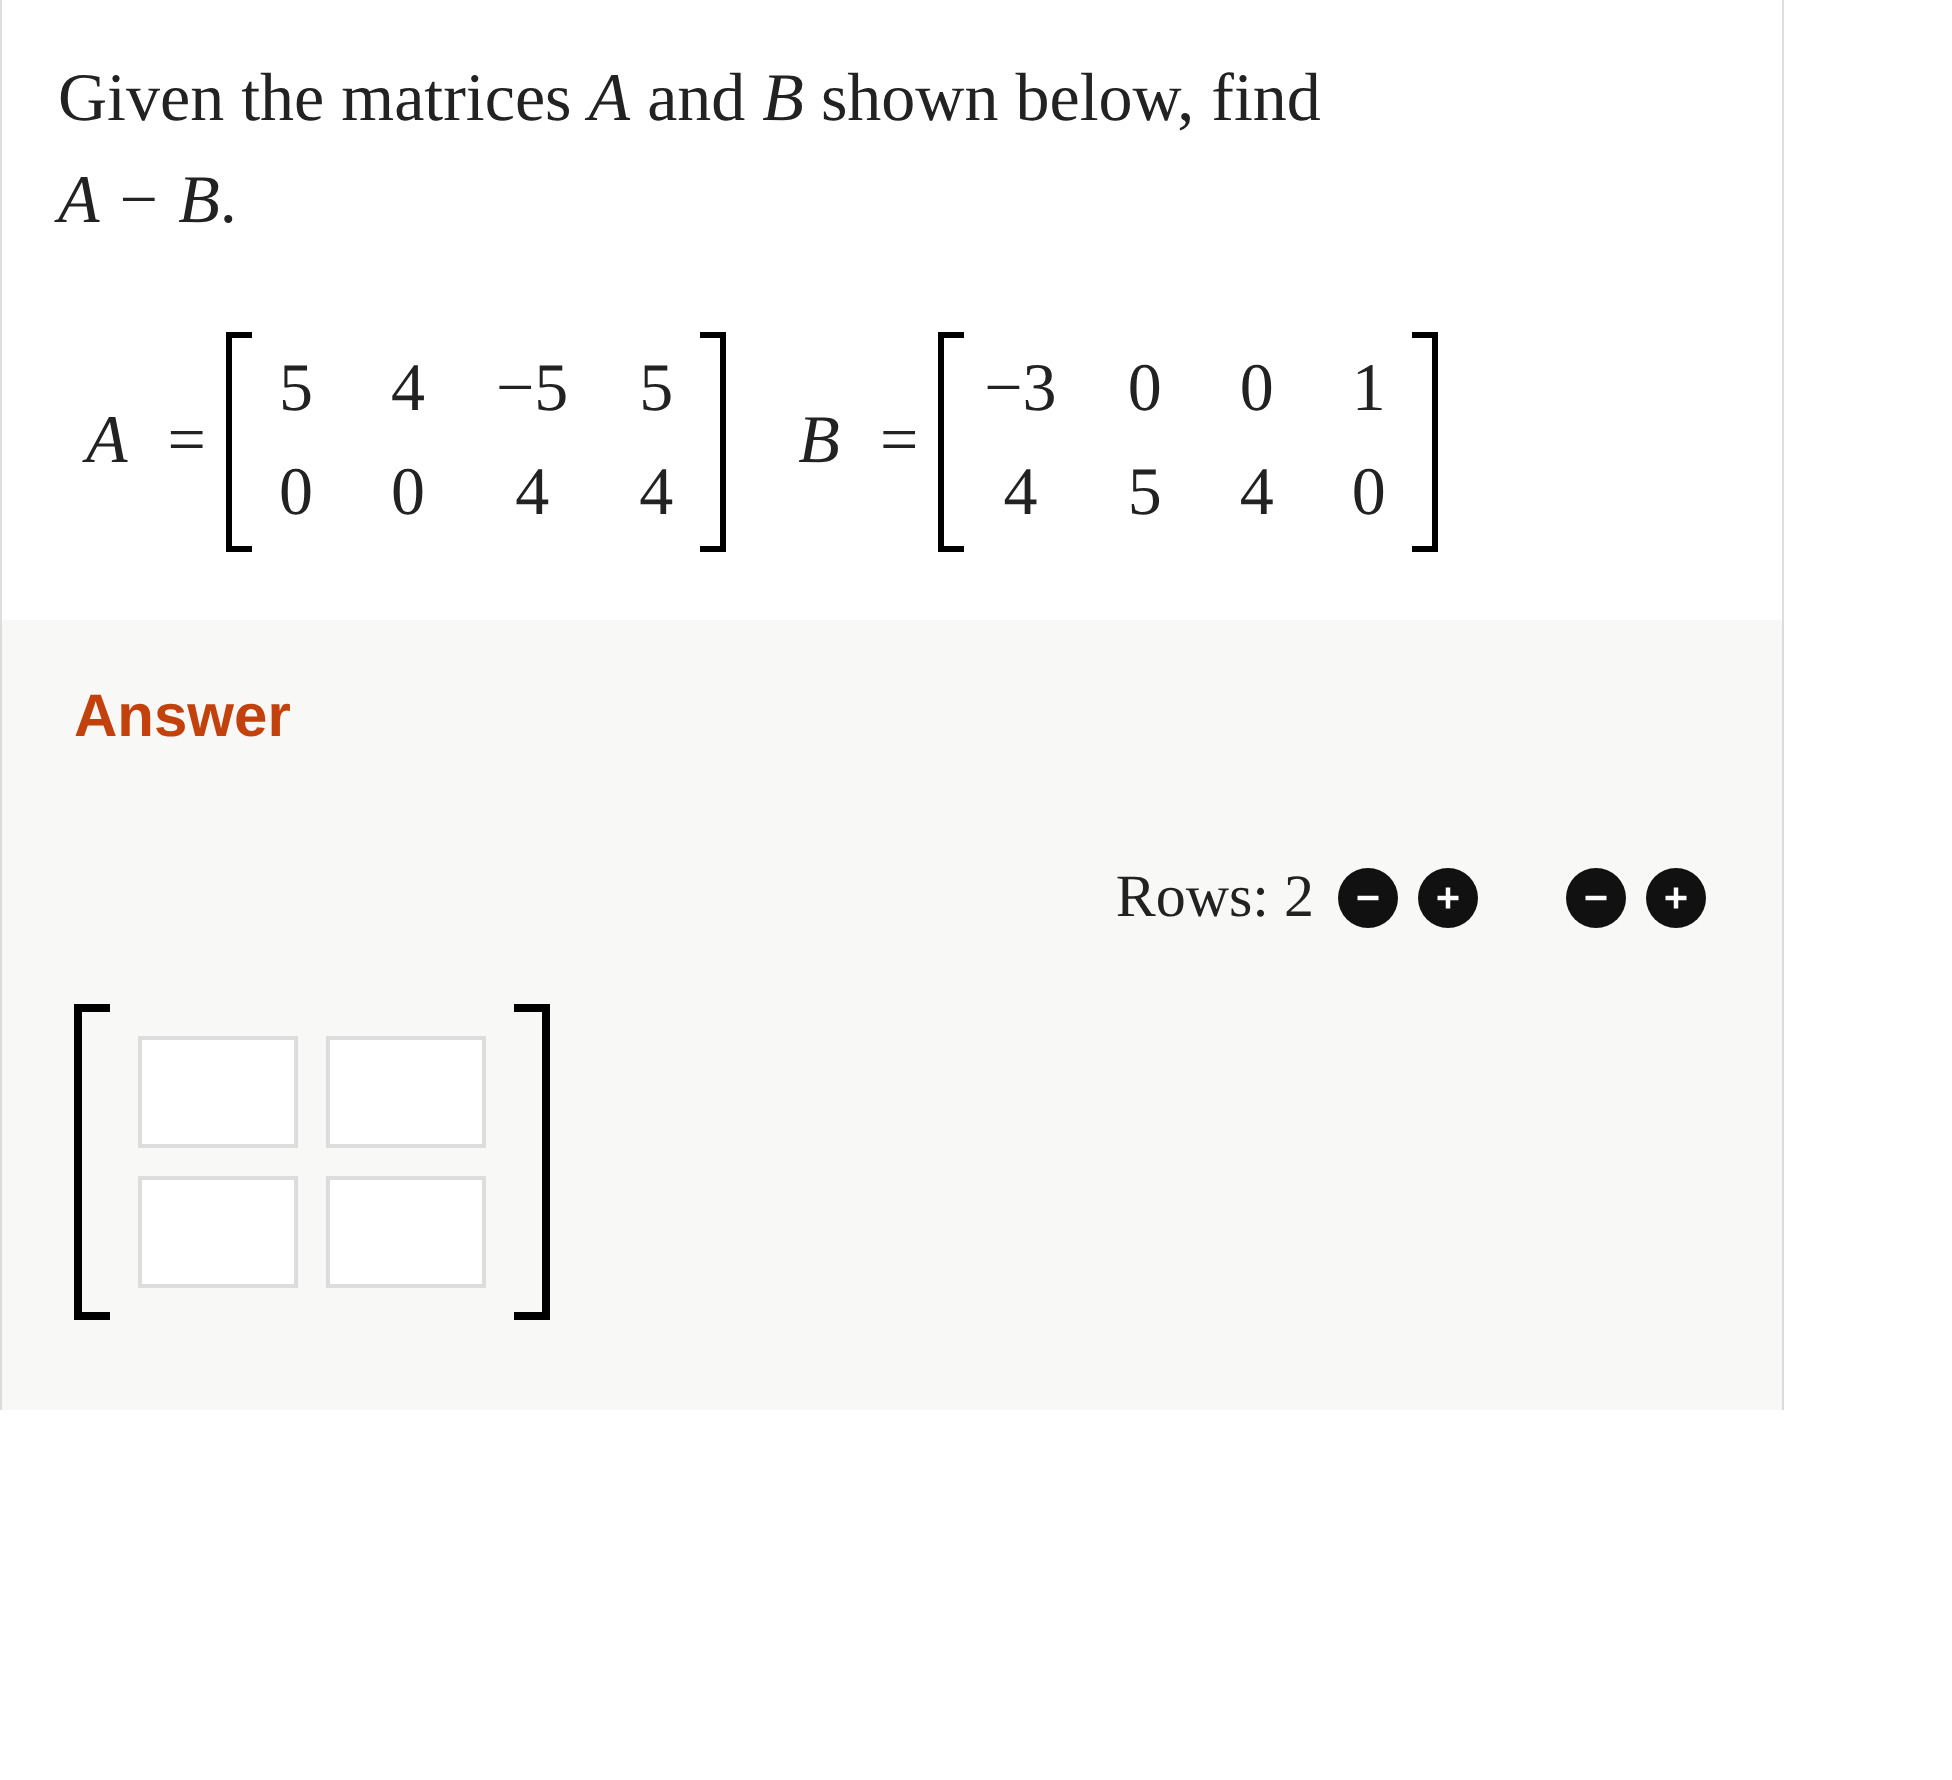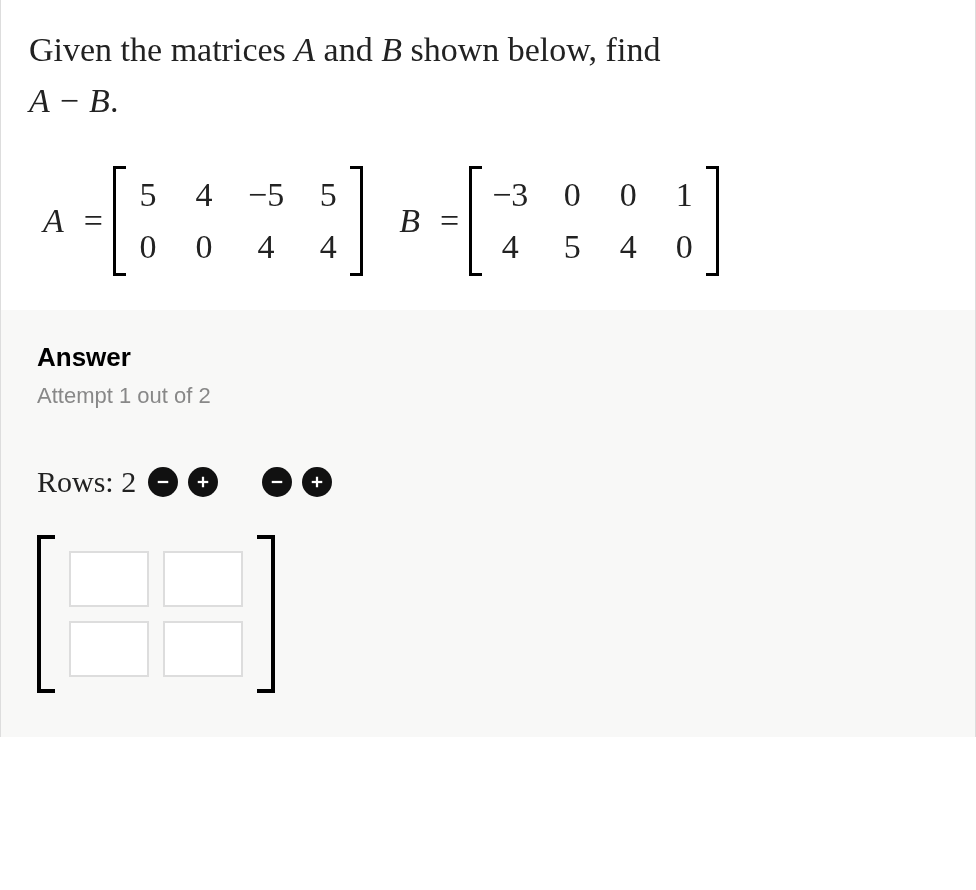--- a/index.html
+++ b/index.html
@@ -3,21 +3,21 @@
 <meta charset="utf-8">
 <style>
   body {
     margin: 0;
     padding: 0;
     font-family: Georgia, 'Times New Roman', serif;
     background: #fff;
     color: #222;
   }
   .page {
-    width: 976px;
+    width: 892px;
     box-sizing: border-box;
     border-left: 1px solid #ddd;
     border-right: 1px solid #ddd;
   }
   .question-area {
     padding: 24px 28px 34px 28px;
   }
   .prompt {
     font-size: 34px;
     line-height: 1.5;
@@ -75,36 +75,37 @@
     min-width: 24px;
     font-size: 34px;
   }
   .answer-area {
     background: #f8f8f7;
     padding: 32px 36px 40px 36px;
   }
   .answer-heading {
     font-family: -apple-system, BlinkMacSystemFont, "Segoe UI", Helvetica, Arial, sans-serif;
     font-weight: 700;
-    font-size: 26px;
-    color: #000000;
+    font-size: 30px;
+    color: #c2410c;
   }
   .attempt-text {
     font-family: -apple-system, BlinkMacSystemFont, "Segoe UI", Helvetica, Arial, sans-serif;
     font-size: 22px;
     color: #888;
     margin-top: 10px;
   }
   .controls-row {
     display: flex;
     align-items: center;
     gap: 40px;
     margin-top: 56px;
     font-size: 30px;
     color: #222;
+    justify-content: flex-end;
   }
   .control-group {
     display: flex;
     align-items: center;
     gap: 6px;
   }
   .control-label {
     font-family: Georgia, serif;
     margin-right: 4px;
   }
@@ -202,21 +203,20 @@
           </span>
           <span class="bracket-right"></span>
         </span>
       </div>
 
     </div>
   </div>
 
   <div class="answer-area">
     <div class="answer-heading">Answer</div>
-    <div class="attempt-text">Attempt 1 out of 2</div>
 
     <div class="controls-row">
       <div class="control-group">
         <span class="control-label"><span>Rows: </span><span>2</span></span>
         <span class="icon-btn">
           <svg viewBox="0 0 24 24">
               <rect x="5" y="10.5" width="14" height="3" fill="#fff"></rect>
             </svg>
         </span>
         <span class="icon-btn">

